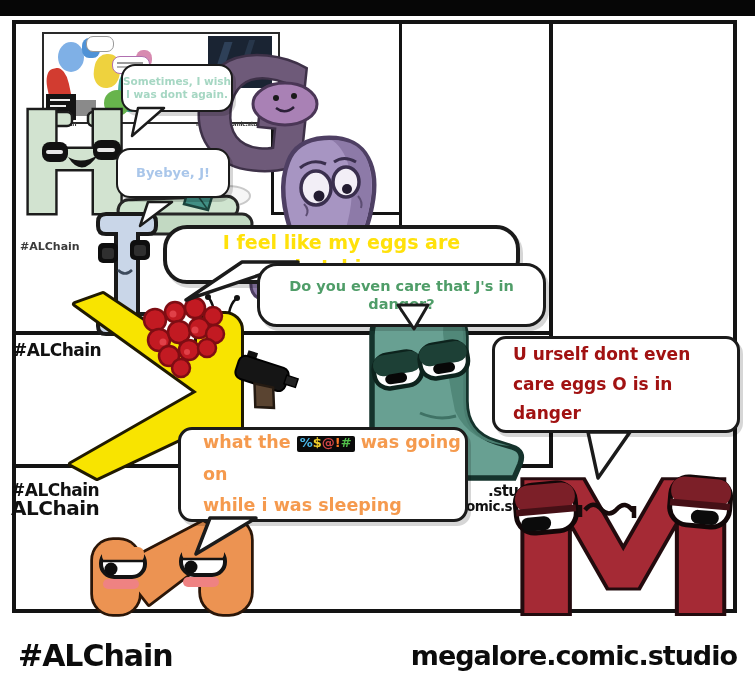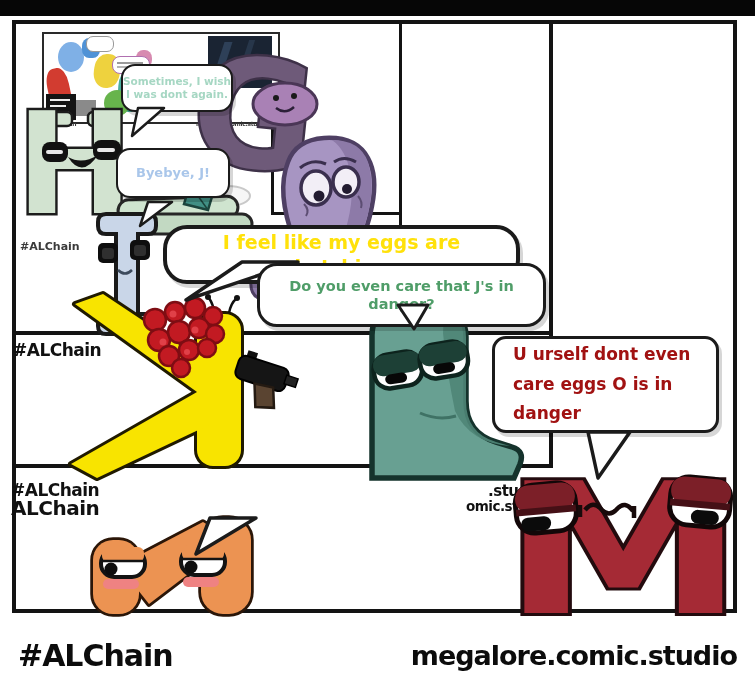--- a/index.html
+++ b/index.html
@@ -265,30 +265,38 @@
     <polygon points="62,4 118,4 6,42" fill="#fff" stroke="#1b1b1b" stroke-width="3.5" stroke-linejoin="round"></polygon>
   </svg>
 
   <div class="bubble" style="left:257px;top:263px;width:289px;height:64px;border-radius:20px;z-index:6;">
     <div class="btxt" style="font-size:14.5px;color:#4f9d68;">Do you even care that J's in danger?</div>
   </div>
   <svg class="tail" style="left:390px;top:303px;z-index:6;" width="46" height="30">
     <polygon points="8,2 38,2 24,26" fill="#fff" stroke="#1b1b1b" stroke-width="3" stroke-linejoin="round"></polygon>
   </svg>
 
-  <div class="bubble" style="left:492px;top:336px;width:227px;height:97px;border-width:3.5px;z-index:6;justify-content:flex-start;padding-left:18px;text-align:left;">
+  <div class="bubble" style="left:492px;top:336px;width:248px;height:97px;border-width:3.5px;z-index:6;justify-content:flex-start;padding-left:18px;text-align:left;">
     <div class="btxt" style="font-size:17px;color:#a11212;line-height:1.75;">
       <span>U urself dont even</span><br>
       <span>care eggs O is in danger</span>
     </div>
   </div>
   <svg class="tail" style="left:568px;top:428px;z-index:6;" width="70" height="54">
     <polygon points="20,4 62,4 30,50" fill="#fff" stroke="#1b1b1b" stroke-width="3.5" stroke-linejoin="round"></polygon>
   </svg>
 
+  <div class="bubble" style="left:178px;top:427px;width:290px;height:95px;border-width:3.5px;z-index:7;justify-content:flex-start;padding-left:22px;text-align:left;">
+    <div class="btxt" style="font-size:17.5px;color:#f59a4e;line-height:1.8;">
+      <span>what the</span>
+      <span class="grawlix"><span style="color: rgb(73, 183, 232);">%</span><span style="color: rgb(240, 205, 43);">$</span><span style="color: rgb(208, 69, 69);">@</span><span style="color: rgb(255, 122, 38);">!</span><span style="color: rgb(82, 192, 74);">#</span></span>
+      <span>was going on</span><br>
+      <span>while i was sleeping</span>
+    </div>
+  </div>
   <svg class="tail" style="left:188px;top:512px;z-index:7;" width="76" height="48">
     <polygon points="22,6 68,6 8,42" fill="#fff" stroke="#1b1b1b" stroke-width="3.5" stroke-linejoin="round"></polygon>
   </svg>
 
   <div class="abs footer-text" style="left:18px;top:638px;font-size:30px;">#ALChain</div>
   <div class="abs footer-text" style="right:18px;top:640px;font-size:27px;">megalore.comic.studio</div>
 
 </div>
 
 </body></html>

